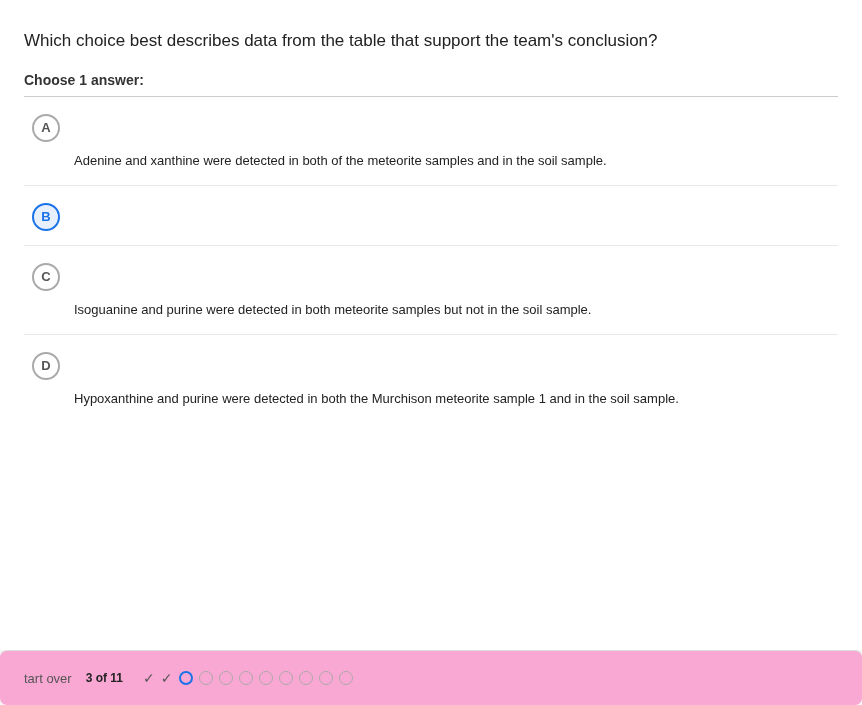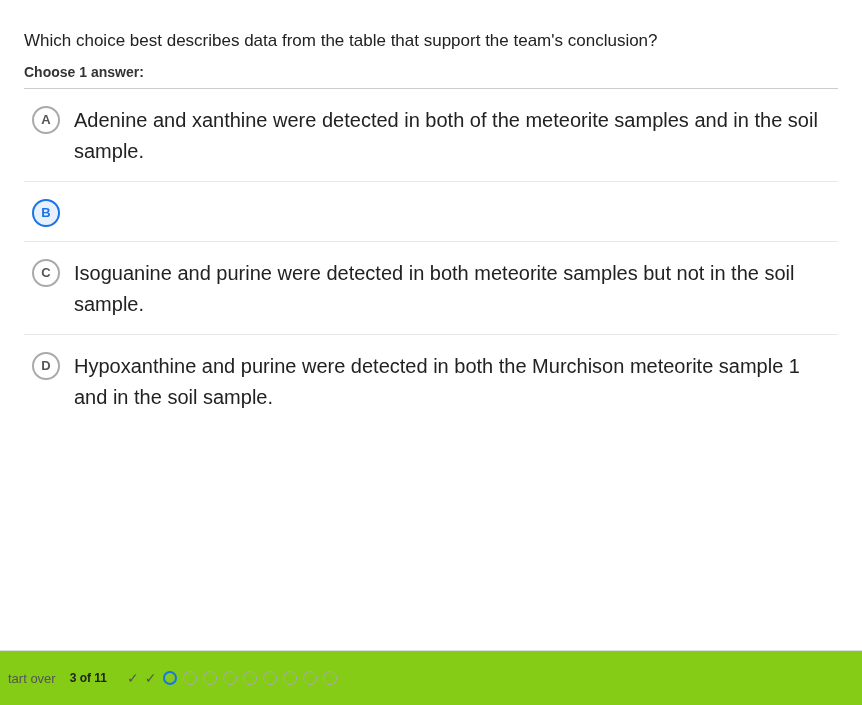--- a/index.html
+++ b/index.html
@@ -13,21 +13,21 @@
     }
     .main-content {
       flex: 1;
       background: #ffffff;
       padding: 28px 24px 20px 24px;
     }
     .question-text {
       font-size: 17px;
       color: #222;
       line-height: 1.5;
-      margin-bottom: 10px;
+      margin-bottom: 18px;
     }
     .choose-label {
       font-size: 14px;
       font-weight: bold;
       color: #333;
       margin-bottom: 8px;
     }
     .divider {
       border: none;
       border-top: 1.5px solid #ccc;
@@ -61,33 +61,35 @@
       margin-top: 1px;
       margin-right: 14px;
       background: #fff;
     }
     .option-circle.selected {
       border-color: #1a73e8;
       color: #1a73e8;
       background: #e8f0fe;
     }
     .option-text {
-      font-size: 20px;
+      font-size: 13px;
       color: #222;
       line-height: 1.55;
       flex: 1;
+      margin-top: 38px;
     }
     .footer {
-      background: #84cc16;
+      background: #f9a8d4;
       border-top: 1px solid #ddd;
-      padding: 10px 8px;
+      padding: 10px 24px;
       display: flex;
       align-items: center;
       gap: 12px;
       min-height: 55px;
+      border-radius: 7px;
     }
     .start-over {
       font-size: 13px;
       color: #555;
       cursor: pointer;
       text-decoration: none;
     }
     .progress-text {
       font-size: 12px;
       font-weight: bold;

